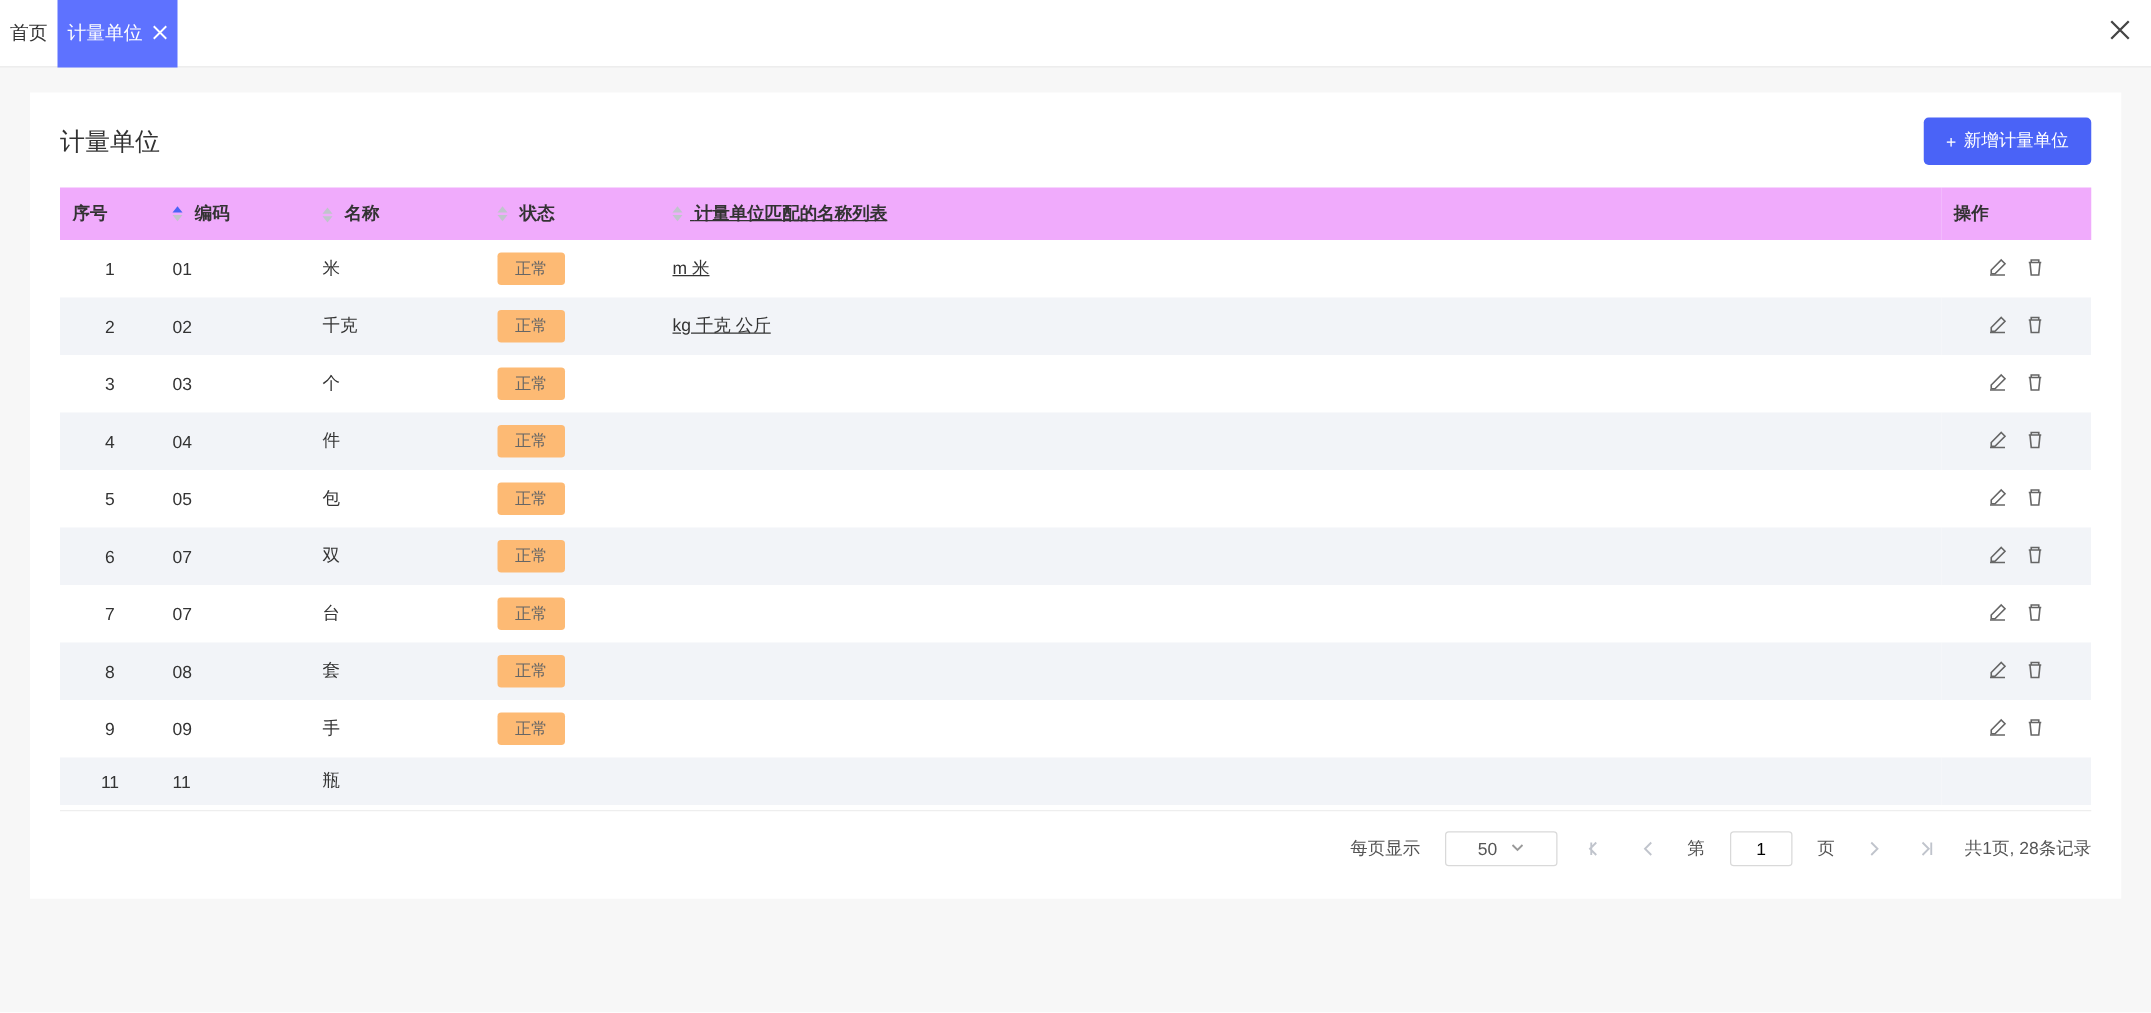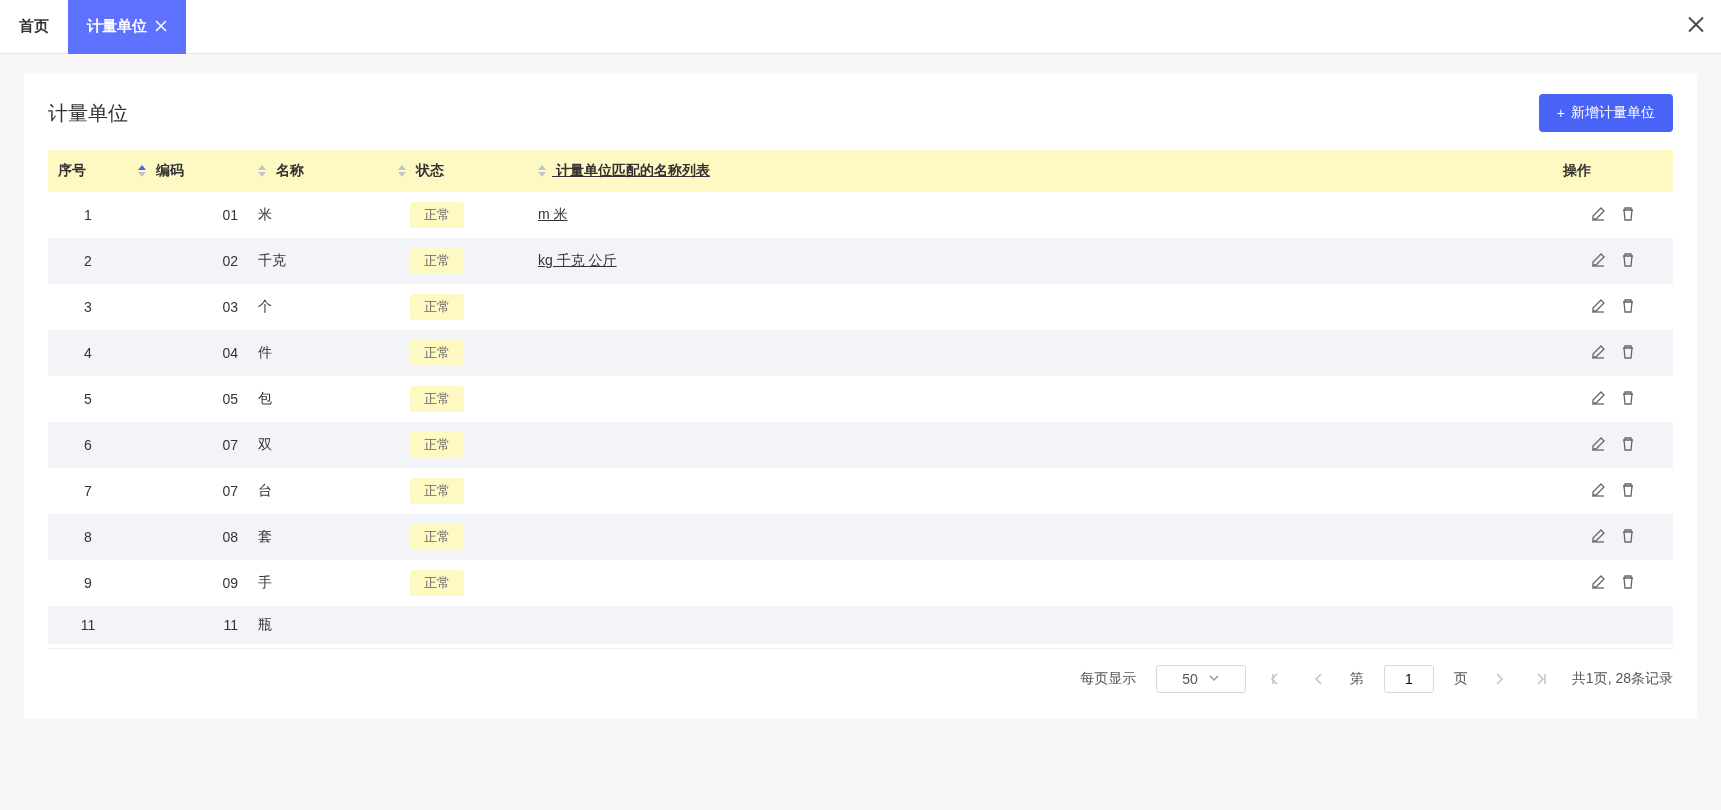--- a/index.html
+++ b/index.html
@@ -1,44 +1,44 @@
 <!DOCTYPE html>
 <html><head>
 <meta charset="utf-8">
 <style>
 * { box-sizing: border-box; margin: 0; padding: 0; }
 body { font-family: -apple-system, BlinkMacSystemFont, "Segoe UI", "PingFang SC", "Microsoft YaHei", sans-serif; font-size: 14px; color: #333; background: #fff; }
 .tabs-bar { display: flex; align-items: center; height: 54px; border-bottom: 1px solid #e8e8e8; position: relative; }
-.tab { display: flex; align-items: center; padding: 0 19px; height: 54px; cursor: pointer; font-size: 15px; color: #333; font-weight: bold; }
+.tab { display: flex; align-items: center; padding: 0 8px; height: 54px; cursor: pointer; font-size: 15px; color: #333; }
 .tab.active { background: #5e72ff; color: #fff; }
 .tab-close { margin-left: 8px; font-size: 14px; cursor: pointer; }
 .tabs-close-all { position: absolute; right: 16px; top: 50%; transform: translateY(-50%); cursor: pointer; color: #444; font-size: 20px; }
 .content-area { padding: 20px 24px; background: #f7f7f7; min-height: calc(100vh - 54px); }
 .panel { background: #fff; padding: 20px 24px; }
 .panel-header { display: flex; justify-content: space-between; align-items: center; margin-bottom: 18px; }
 .panel-title { font-size: 20px; color: #333; font-weight: 500; }
 .btn-primary { background: #4a63f7; color: #fff; border: none; border-radius: 4px; padding: 10px 18px; font-size: 14px; cursor: pointer; display: inline-flex; align-items: center; gap: 6px; }
 .plus-icon { font-size: 14px; line-height: 1; }
 .table-wrapper { position: relative; }
 .data-table { width: 100%; border-collapse: collapse; table-layout: fixed; }
-.data-table thead th { background: #fef9c3; padding: 12px 10px; text-align: left; font-weight: 600; font-size: 14px; color: #333; border: none; }
+.data-table thead th { background: #f0abfc; padding: 12px 10px; text-align: left; font-weight: 600; font-size: 14px; color: #333; border: none; }
 .data-table tbody td { padding: 10px 10px; font-size: 14px; color: #333; border: none; }
 .data-table tbody tr:nth-child(even) { background: #f2f4f8; }
 .col-index { width: 80px; text-align: center; }
-.col-code { width: 120px; text-align: right; }
-.col-name { width: 140px; }
+.col-code { width: 120px; }
+.col-name { width: 140px; font-family: Liberation Serif, serif; }
 .col-status { width: 140px; }
 .col-match { width: auto; text-decoration: underline; }
 .col-action { width: 120px; text-align: center; margin-top: 18px; }
 .sort-icons { display: inline-flex; flex-direction: column; margin-right: 6px; vertical-align: middle; line-height: 5px; }
 .sort-up, .sort-down { width: 0; height: 0; border-left: 4px solid transparent; border-right: 4px solid transparent; }
 .sort-up { border-bottom: 5px solid #c0c4cc; margin-bottom: 2px; }
 .sort-down { border-top: 5px solid #c0c4cc; }
 .sort-up.active { border-bottom-color: #4a63f7; }
-.status-tag { display: inline-block; background: #fef9c3; color: #666; padding: 4px 14px; border-radius: 3px; font-size: 13px; margin-left: 12px; }
+.status-tag { display: inline-block; background: #fdba74; color: #666; padding: 4px 14px; border-radius: 3px; font-size: 13px; }
 .action-icons { display: inline-flex; gap: 14px; justify-content: center; }
 .action-icon { width: 16px; height: 16px; cursor: pointer; color: #666; }
 .table-scroll { max-height: 470px; overflow-y: auto; }
 .table-scroll::-webkit-scrollbar { width: 10px; }
 .table-scroll::-webkit-scrollbar-thumb { background: #c1c1c1; border-radius: 5px; }
 .table-scroll::-webkit-scrollbar-track { background: #f1f1f1; }
 .pagination { display: flex; align-items: center; justify-content: flex-end; gap: 20px; padding: 16px 0 6px 0; font-size: 14px; color: #555; border-top: 1px solid #eee; margin-top: 4px; }
 .page-size-select { display: inline-flex; align-items: center; border: 1px solid #d9d9d9; border-radius: 3px; padding: 5px 25px; cursor: pointer; gap: 10px; min-width: 70px; justify-content: space-between; }
 .page-input { width: 50px; padding: 5px 8px; border: 1px solid #d9d9d9; border-radius: 3px; text-align: center; font-size: 14px; }
 .page-nav-icon { cursor: pointer; color: #c0c4cc; padding: 0 4px; font-size: 14px; }

